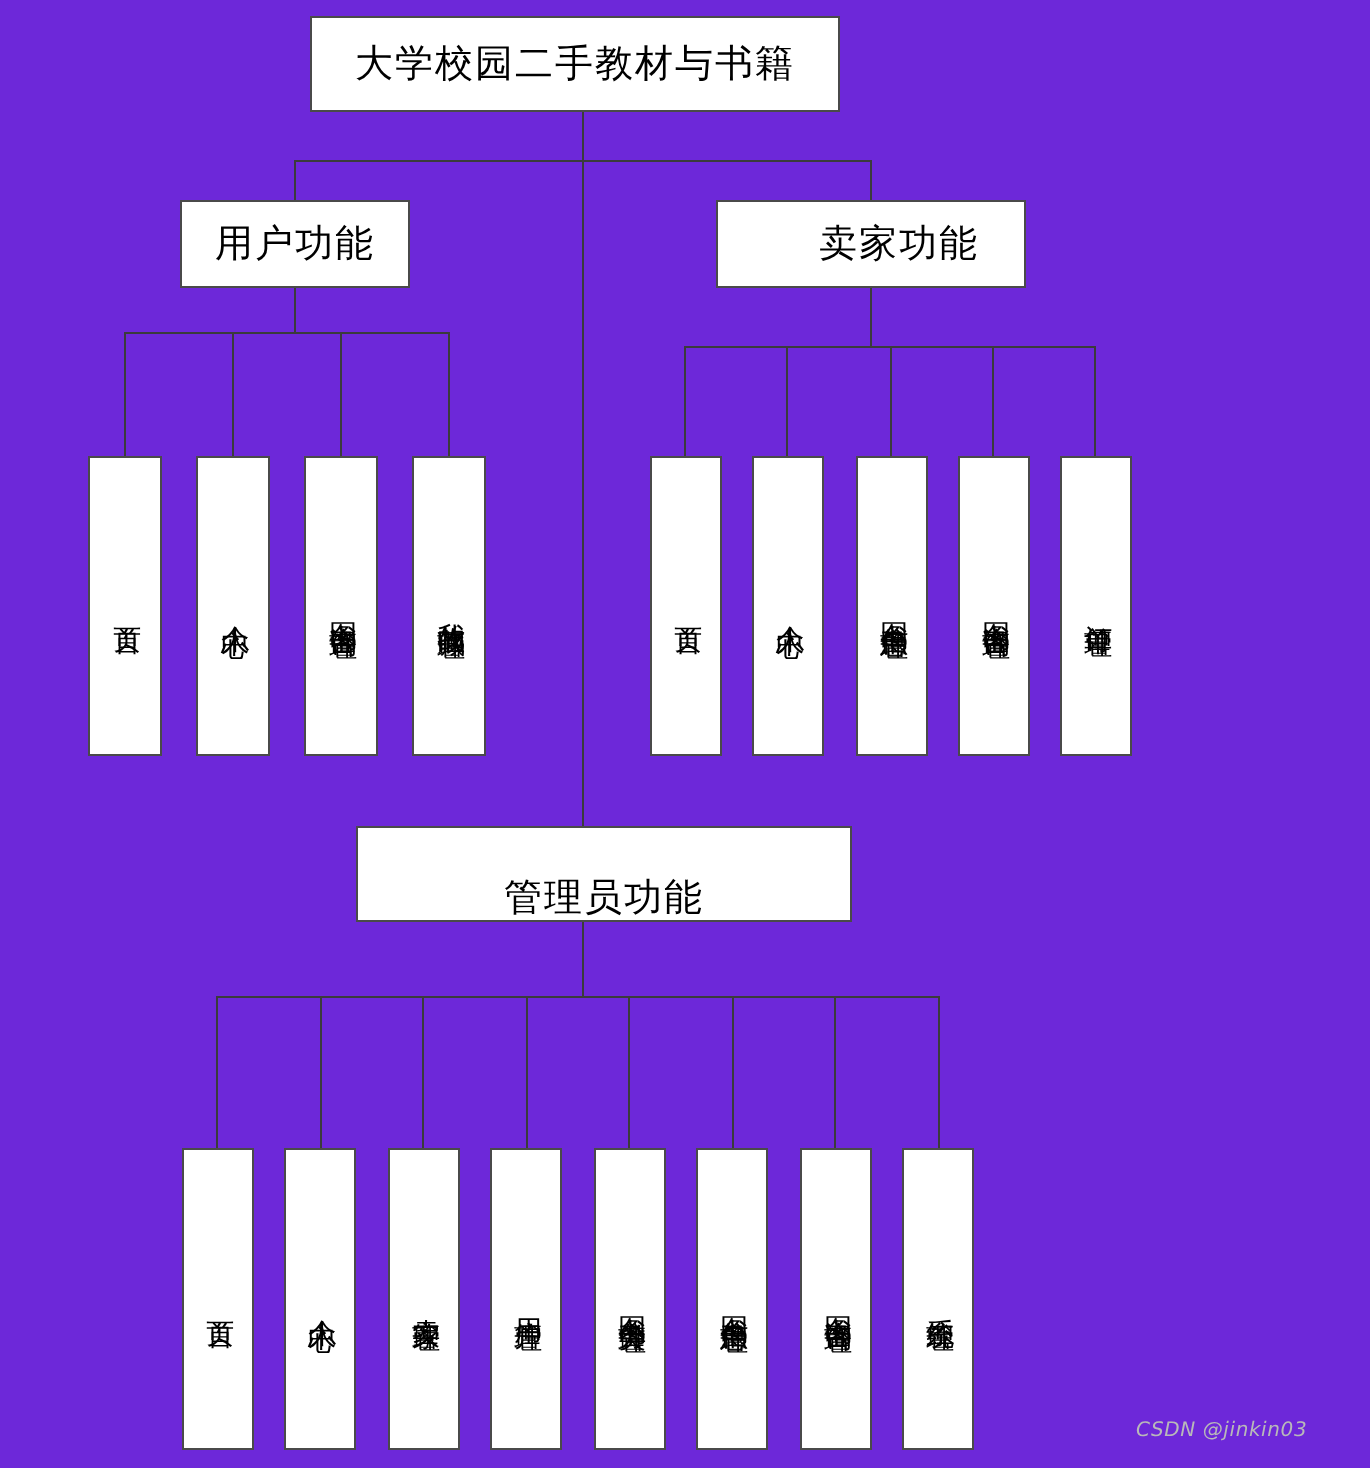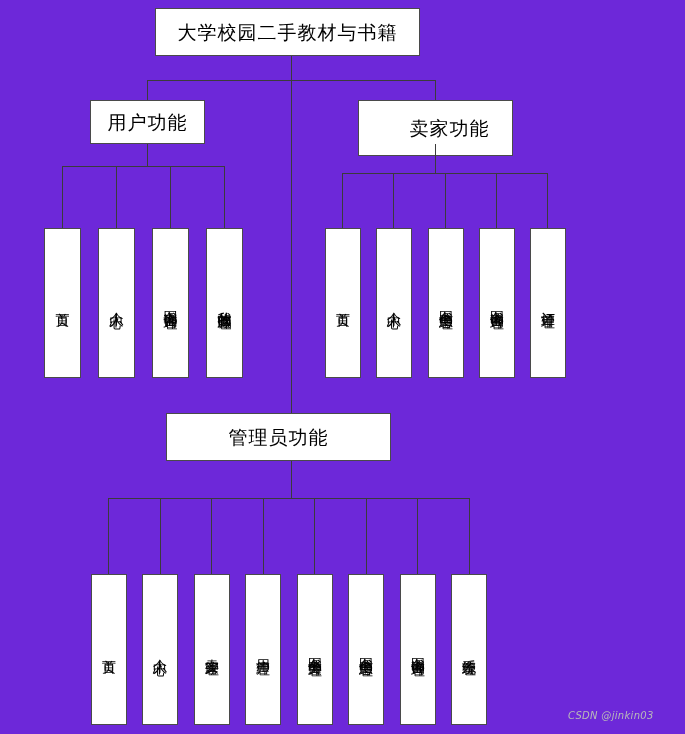--- a/index.html
+++ b/index.html
@@ -108,21 +108,21 @@
   <div class="node leaf" style="left:98px;top:228px;width:37px;height:150px;">
     <span class="lbl">个人中心</span>
   </div>
   <div class="node leaf" style="left:152px;top:228px;width:37px;height:150px;">
     <span class="lbl">图书咨询管理</span>
   </div>
   <div class="node leaf" style="left:206px;top:228px;width:37px;height:150px;">
     <span class="lbl">我的收藏管理</span>
   </div>
 
-  <div class="node branch" style="left:358px;top:100px;width:155px;height:56px;padding-left:28px;">
+  <div class="node branch" style="left:358px;top:100px;width:155px;height:44px;padding-left:28px;">
     <span class="lbl">卖家功能</span>
   </div>
 
   <div class="vline" style="left:435px;top:144px;height:29px;"></div>
   <div class="hline" style="left:342px;top:173px;width:206px;"></div>
   <div class="vline" style="left:342px;top:173px;height:55px;"></div>
   <div class="vline" style="left:393px;top:173px;height:55px;"></div>
   <div class="vline" style="left:445px;top:173px;height:55px;"></div>
   <div class="vline" style="left:496px;top:173px;height:55px;"></div>
   <div class="vline" style="left:547px;top:173px;height:55px;"></div>
@@ -136,21 +136,21 @@
   <div class="node leaf" style="left:428px;top:228px;width:36px;height:150px;">
     <span class="lbl">图书信息管理</span>
   </div>
   <div class="node leaf" style="left:479px;top:228px;width:36px;height:150px;">
     <span class="lbl">图书咨询管理</span>
   </div>
   <div class="node leaf" style="left:530px;top:228px;width:36px;height:150px;">
     <span class="lbl">订单管理</span>
   </div>
 
-  <div class="node branch" style="left:166px;top:413px;width:225px;height:48px;">
+  <div class="node branch" style="left:178px;top:413px;width:248px;height:48px;align-items:flex-end;">
     <span class="lbl">管理员功能</span>
   </div>
 
   <div class="vline" style="left:291px;top:461px;height:37px;"></div>
   <div class="hline" style="left:108px;top:498px;width:361px;"></div>
   <div class="vline" style="left:108px;top:498px;height:76px;"></div>
   <div class="vline" style="left:160px;top:498px;height:76px;"></div>
   <div class="vline" style="left:211px;top:498px;height:76px;"></div>
   <div class="vline" style="left:263px;top:498px;height:76px;"></div>
   <div class="vline" style="left:314px;top:498px;height:76px;"></div>

